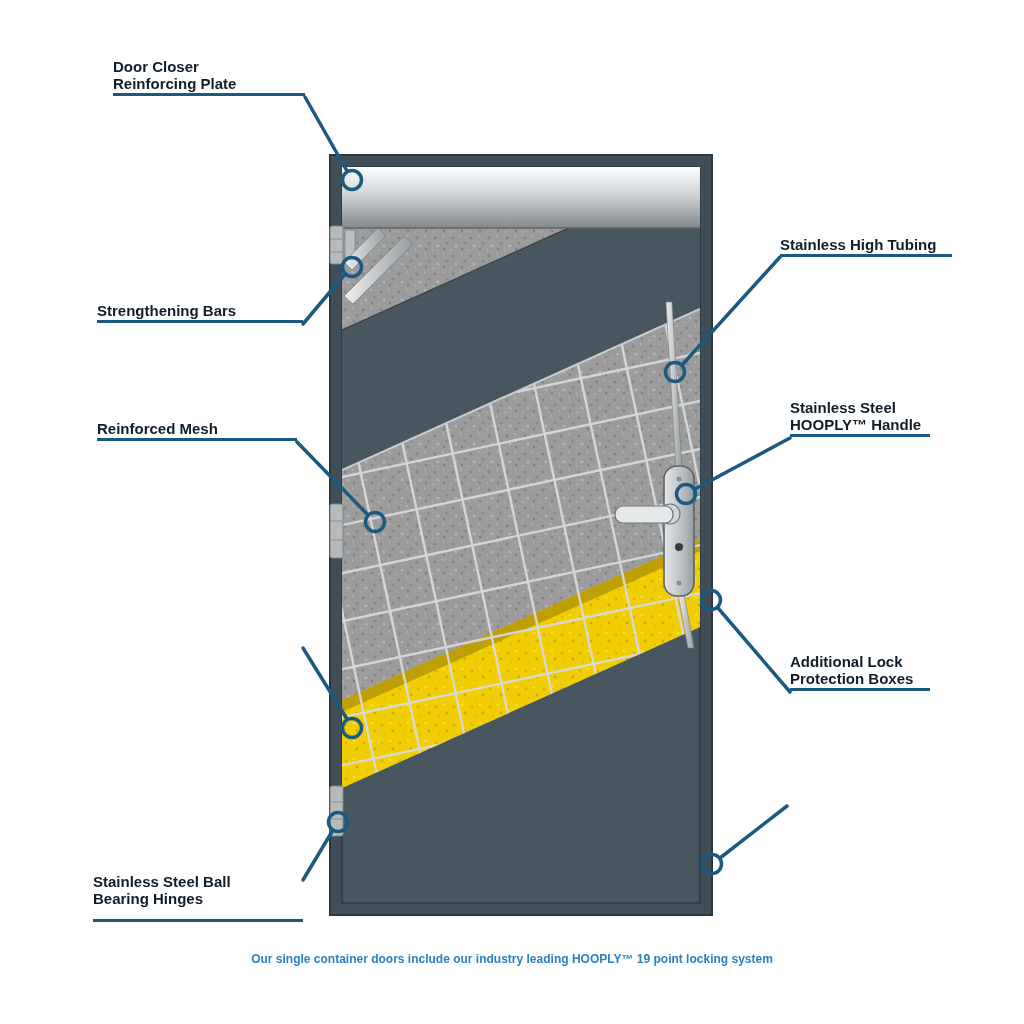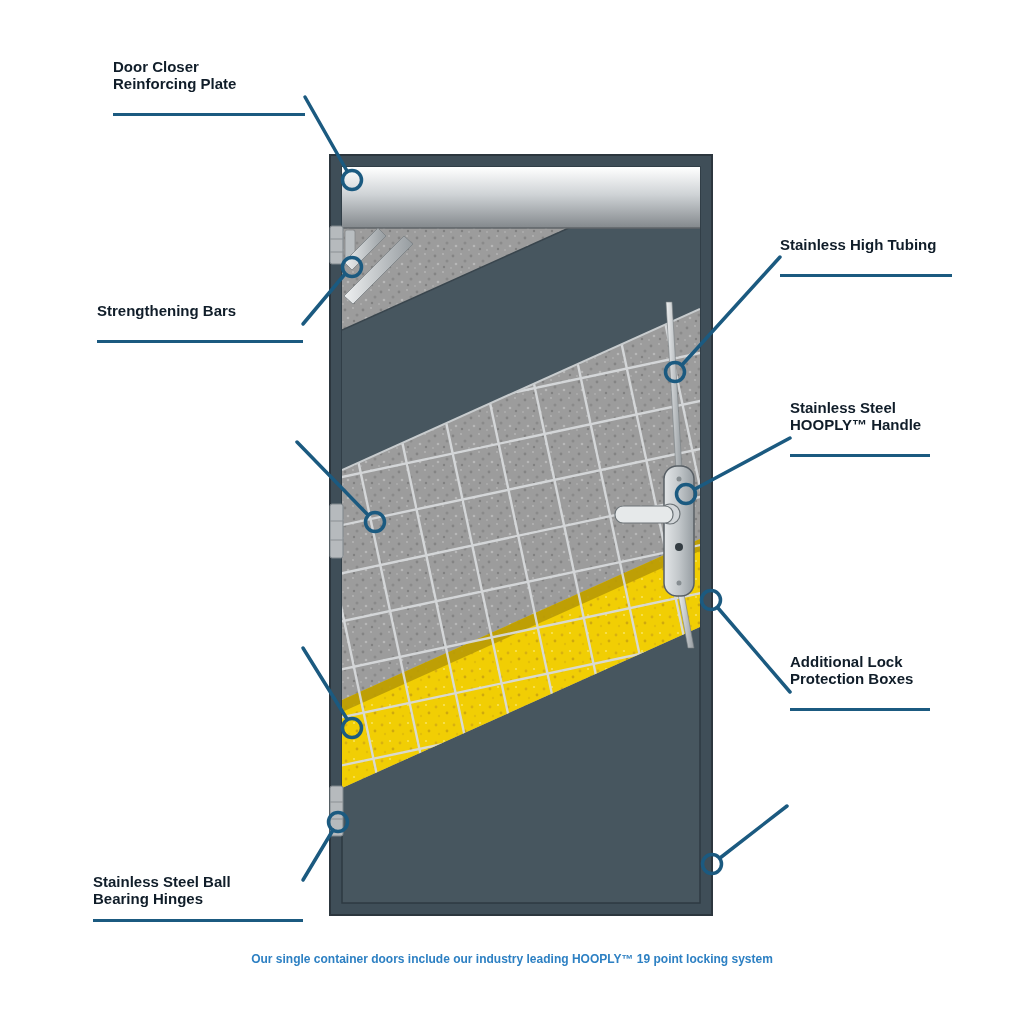--- a/index.html
+++ b/index.html
@@ -7,21 +7,21 @@
   .stage{position:absolute;left:0;top:0;width:1024px;height:1024px;}
   svg.scene{position:absolute;left:0;top:0;}
   .callout{
     position:absolute;
     font-size:15px;
     line-height:17px;
     font-weight:bold;
     color:#101d29;
     white-space:pre-line;
     border-bottom:3px solid #1b5a80;
-    padding-bottom:21px;
+    padding-bottom:1px;
   }
   #lbl-door-closer{left:113px;top:58px;width:192px;}
   #lbl-bars{left:97px;top:302px;width:206px;}
   #lbl-mesh{left:97px;top:420px;width:200px;}
   #lbl-insulation{left:74px;top:626px;width:229px;}
   #lbl-hinges{left:93px;top:834px;width:210px;padding-bottom:12px;margin-top:39px;}
   #lbl-tubing{left:780px;top:236px;width:172px;}
   #lbl-handle{left:790px;top:399px;width:140px;}
   #lbl-lock{left:790px;top:653px;width:140px;}
   #lbl-depth{left:787px;top:767px;width:120px;}
@@ -179,20 +179,21 @@
       <circle cx="675" cy="372" r="9.5"></circle>
       <circle cx="686" cy="494" r="9.5"></circle>
       <circle cx="711" cy="600" r="9.5"></circle>
       <circle cx="712" cy="864" r="9.5"></circle>
     </g>
   </svg>
 
   <div class="callout" id="lbl-door-closer">Door Closer
 Reinforcing Plate</div>
   <div class="callout" id="lbl-bars">Strengthening Bars</div>
+  <div class="callout" id="lbl-mesh">Reinforced Mesh</div>
   <div class="callout" id="lbl-hinges">Stainless Steel Ball
 Bearing Hinges</div>
   <div class="callout" id="lbl-tubing">Stainless High Tubing</div>
   <div class="callout" id="lbl-lock">Additional Lock
 Protection Boxes</div>
   <div class="callout" id="lbl-handle">Stainless Steel
 HOOPLY™ Handle</div>
 
   <div class="caption">Our single container doors include our industry leading HOOPLY™ 19 point locking system</div>
 

